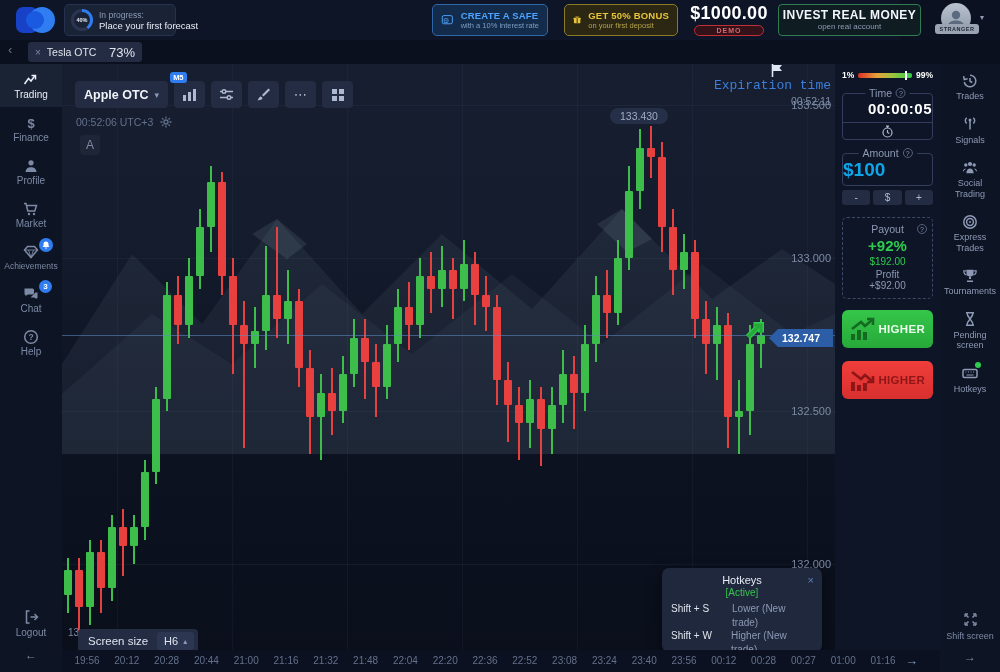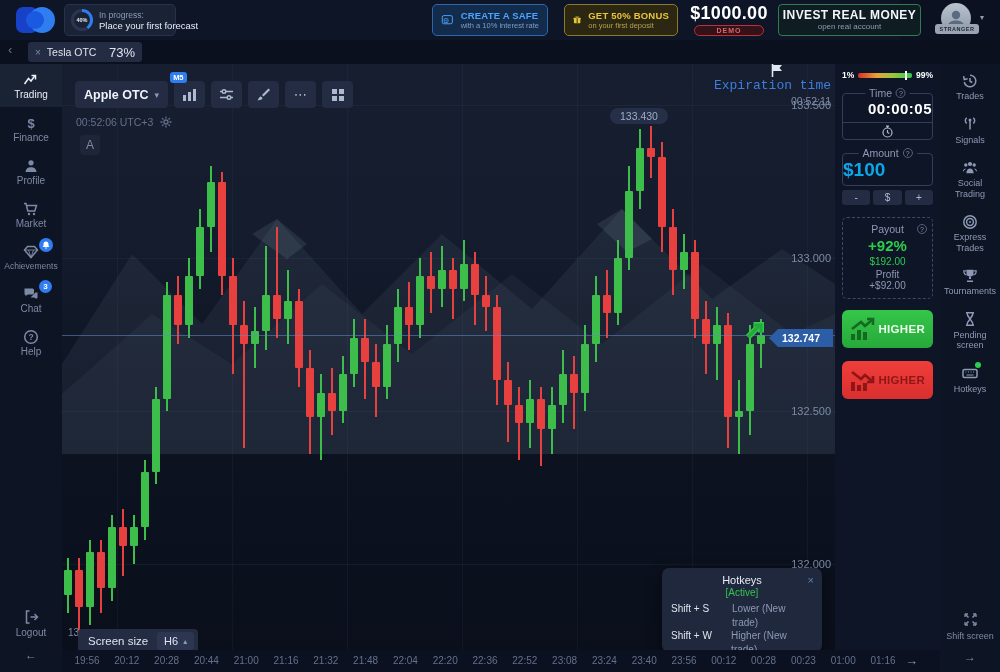--- a/index.html
+++ b/index.html
@@ -577,21 +577,21 @@
     <span class="t-lab" style="left: 343.4px;">22:04</span>
     <span class="t-lab" style="left: 383.2px;">22:20</span>
     <span class="t-lab" style="left: 423px;">22:36</span>
     <span class="t-lab" style="left: 462.8px;">22:52</span>
     <span class="t-lab" style="left: 502.6px;">23:08</span>
     <span class="t-lab" style="left: 542.4px;">23:24</span>
     <span class="t-lab" style="left: 582.2px;">23:40</span>
     <span class="t-lab" style="left: 622px;">23:56</span>
     <span class="t-lab" style="left: 661.8px;">00:12</span>
     <span class="t-lab" style="left: 701.6px;">00:28</span>
-    <span class="t-lab" style="left: 741.4px;">00:23</span>
+    <span class="t-lab" style="left: 741.4px;">00:27</span>
     <span class="t-lab" style="left: 781.2px;">01:00</span>
     <span class="t-lab" style="left: 821px;">01:16</span>
   </div>
 
 <div id="tradepanel">
   <div id="sentiment">
     <span class="pct">1%</span>
     <span id="sent-bar">
         <i></i>
       </span>

